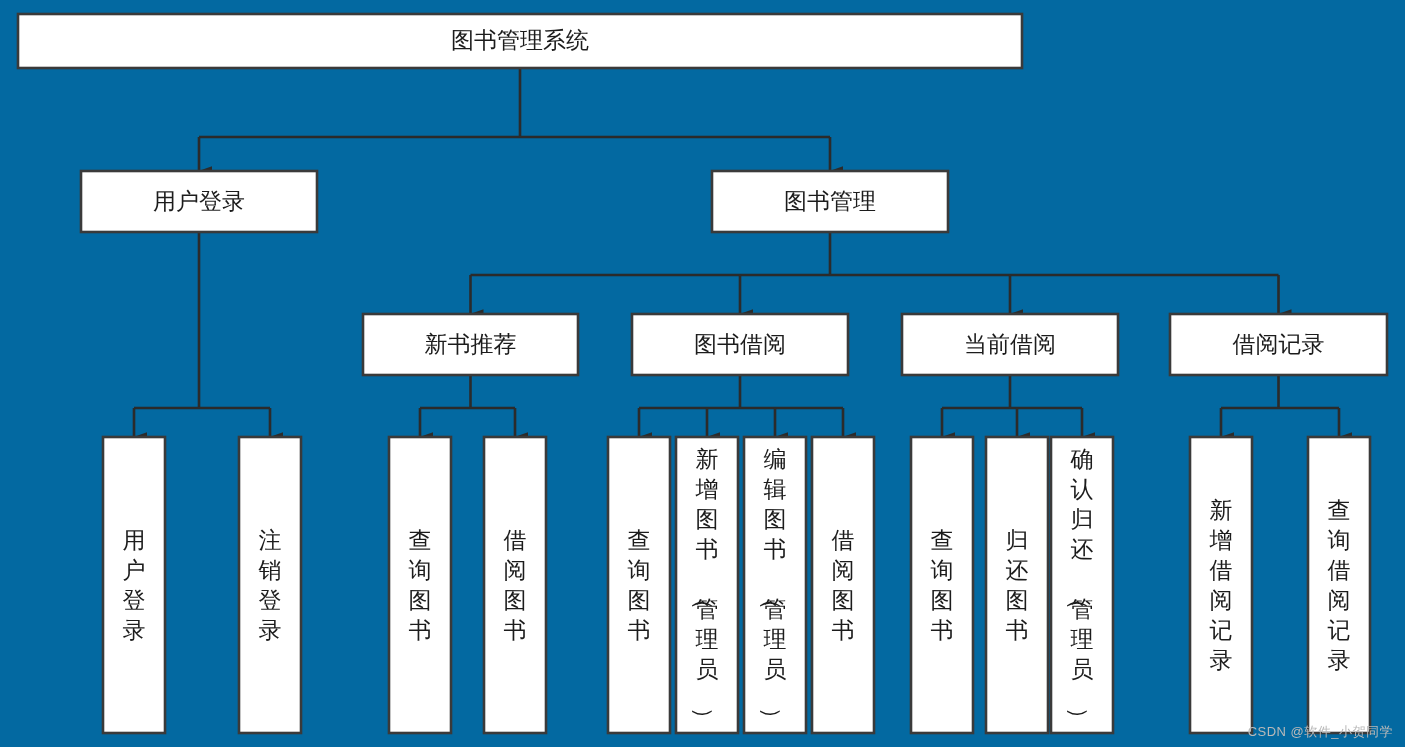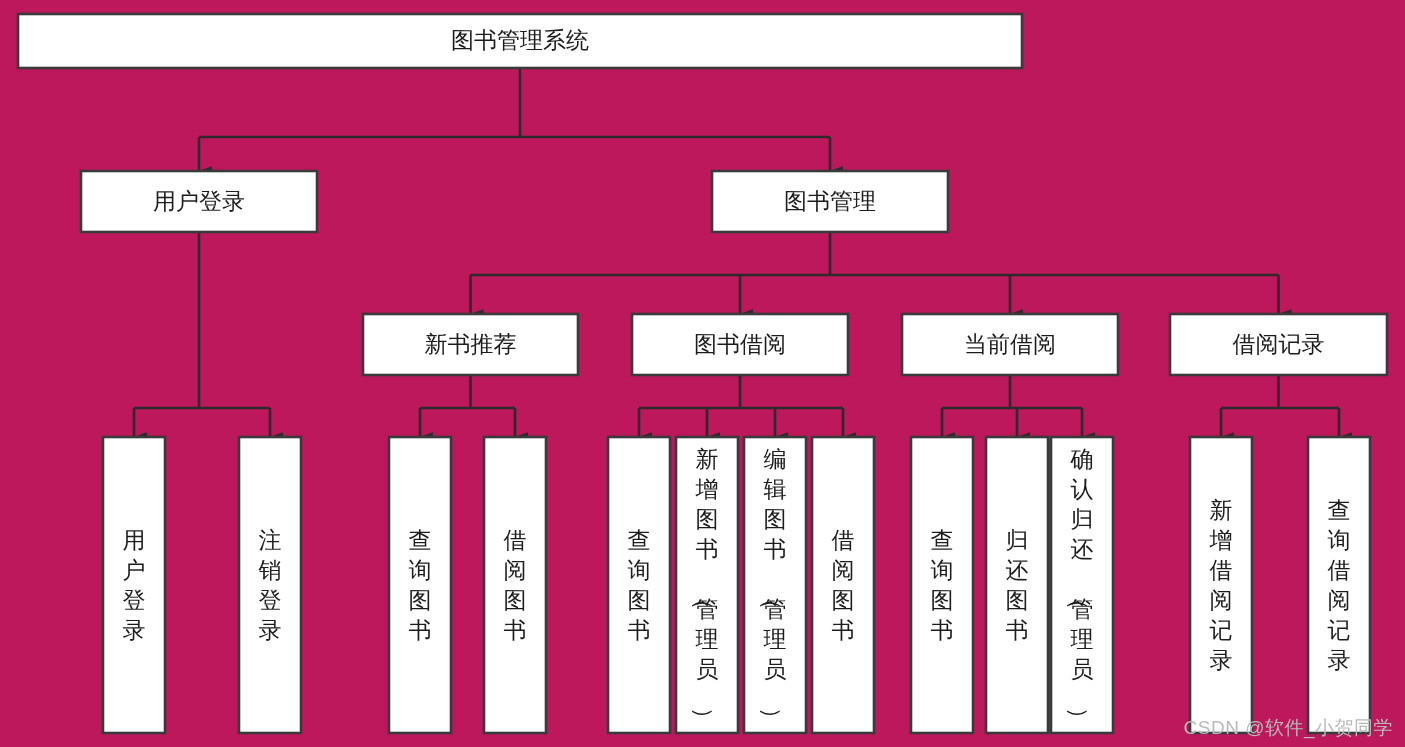--- a/index.html
+++ b/index.html
@@ -8,21 +8,21 @@
     padding: 0;
     background: #ffffff;
   }
   body {
     font-family: "Liberation Sans", "DejaVu Sans", sans-serif;
   }
   #diagram-root {
     position: relative;
     width: 1405px;
     height: 747px;
-    background: #be185d;
+    background: #0369a1;
     overflow: hidden;
   }
   svg#tree-svg {
     position: absolute;
     left: 0;
     top: 0;
     width: 1405px;
     height: 747px;
     display: block;
   }
@@ -52,21 +52,21 @@
     font-family: "Liberation Sans", "DejaVu Sans", sans-serif;
     font-size: 23px;
     fill: #1c1c1c;
     text-anchor: middle;
   }
   .watermark {
     position: absolute;
     right: 12px;
     bottom: 6px;
     font-family: "Liberation Sans", "DejaVu Sans", sans-serif;
-    font-size: 19px;
+    font-size: 13px;
     color: #b9b9b9;
     white-space: nowrap;
     letter-spacing: 0.5px;
     pointer-events: none;
   }
 </style>
 </head>
 <body>
 
 <div id="diagram-root">

